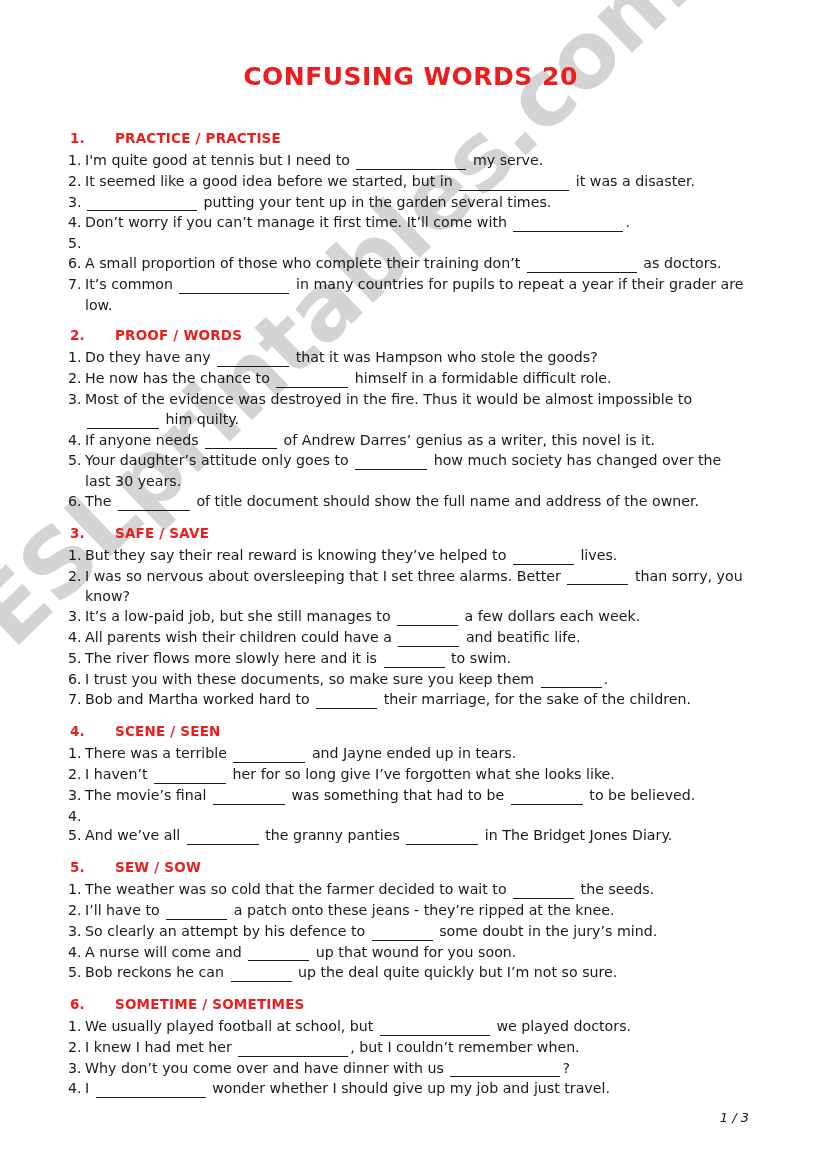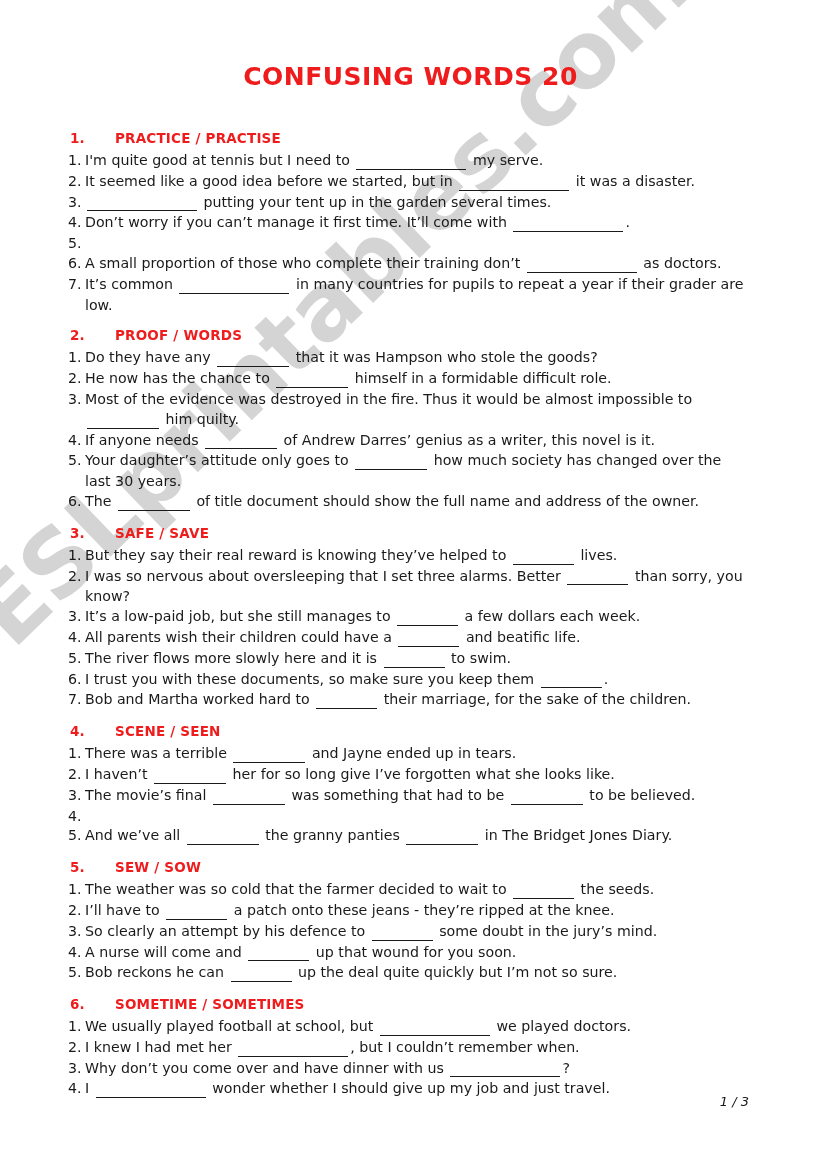--- a/index.html
+++ b/index.html
@@ -101,21 +101,21 @@
     position: relative;
     top: -2px;
     margin: 0 2px;
   }
   .blank.w-long  { width: 110px; }
   .blank.w-med   { width: 72px; }
   .blank.w-short { width: 61px; }
   .footer {
     position: absolute;
     right: 72px;
-    bottom: 52px;
+    bottom: 36px;
     font-style: italic;
     font-size: 13px;
     color: #1a1a1a;
     z-index: 10;
     font-family: "DejaVu Sans", sans-serif;
   }
 </style>
 </head>
 <body>
 

